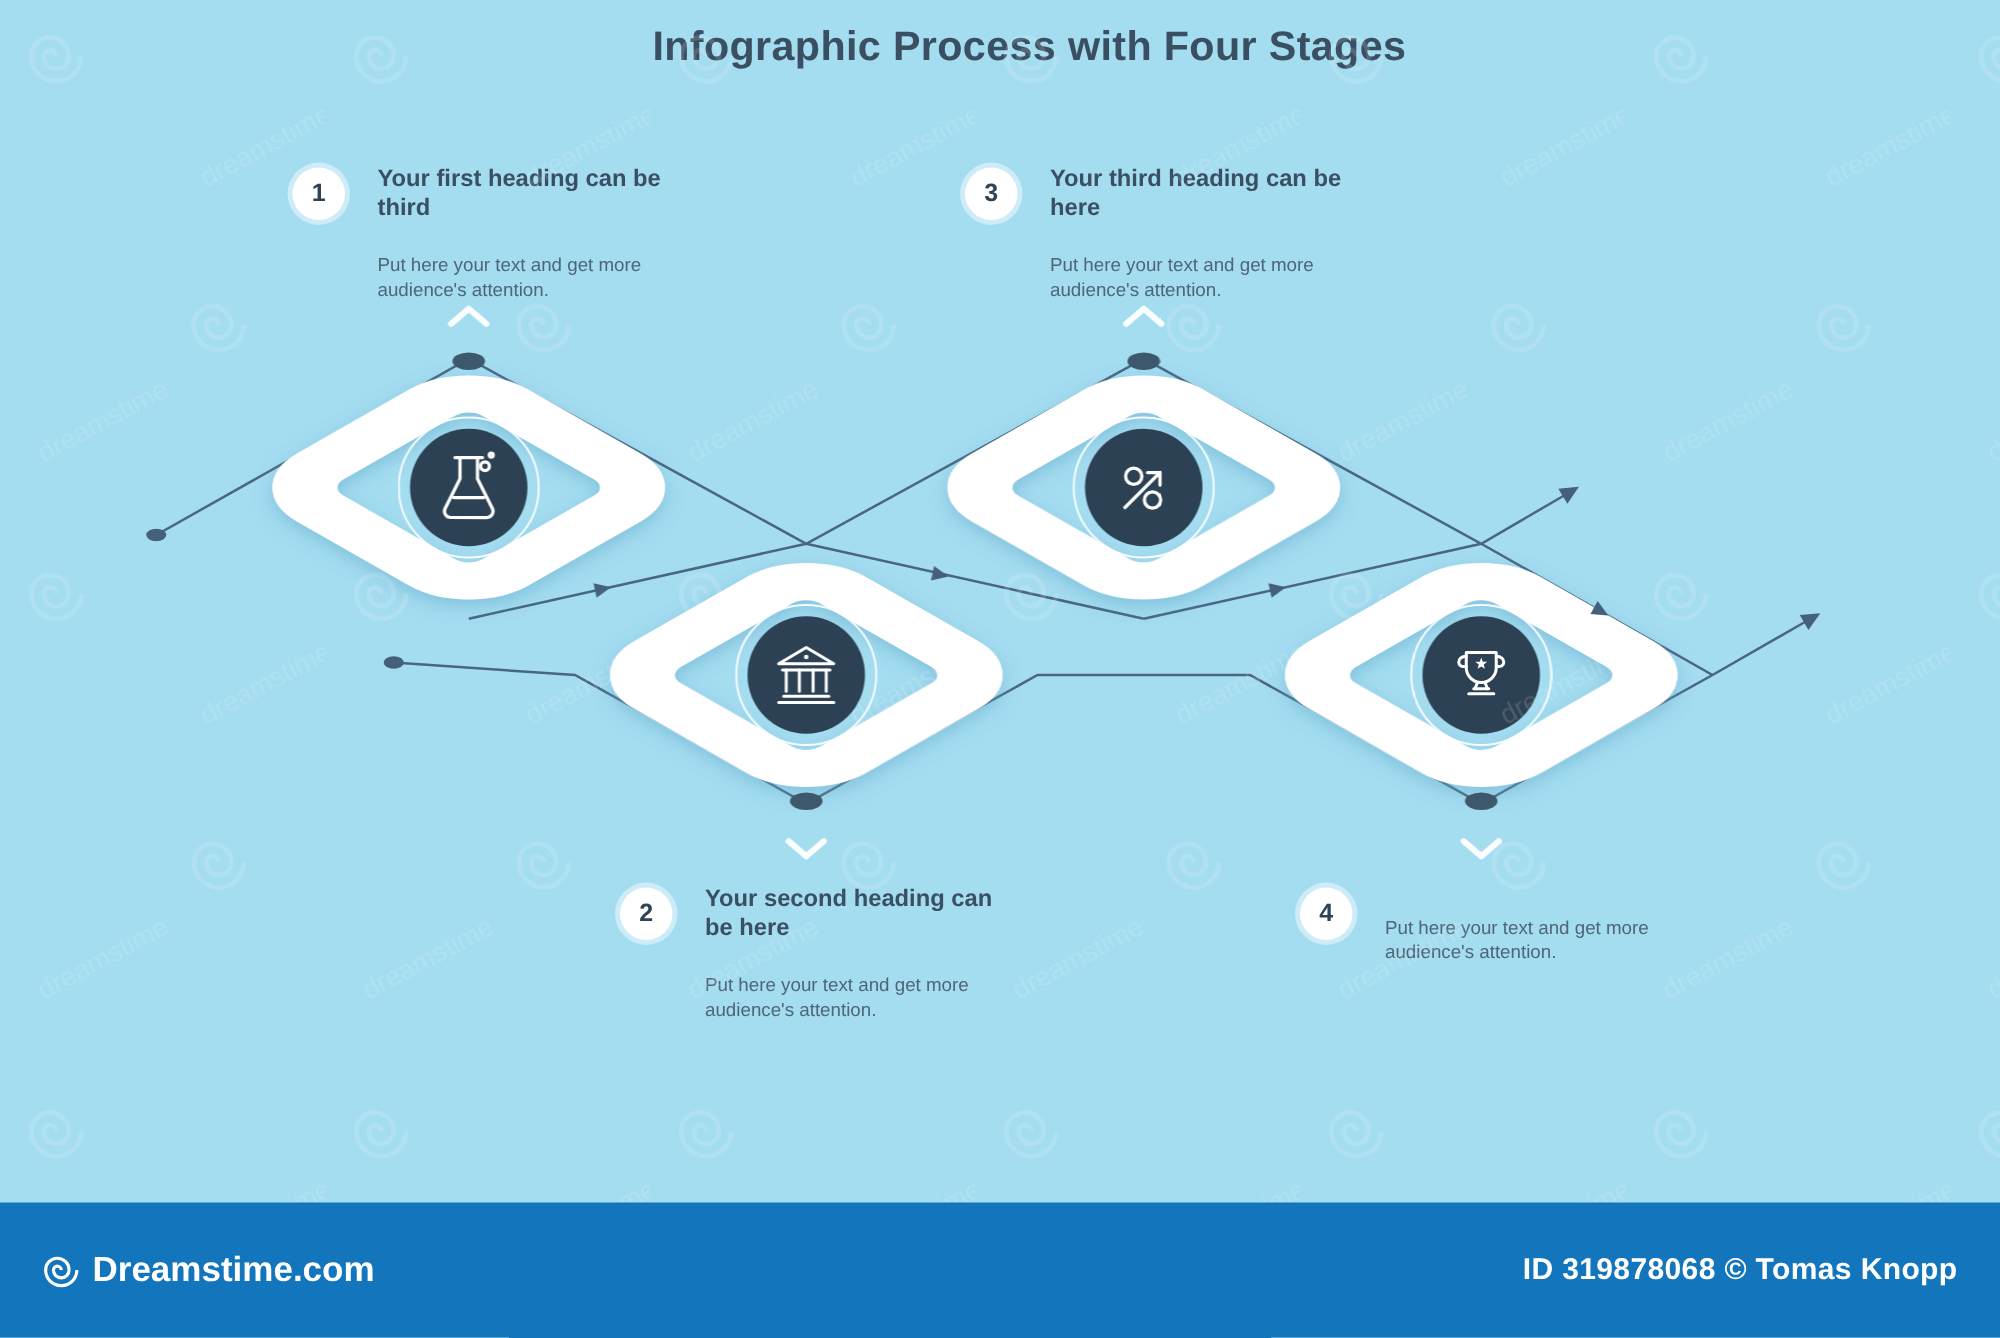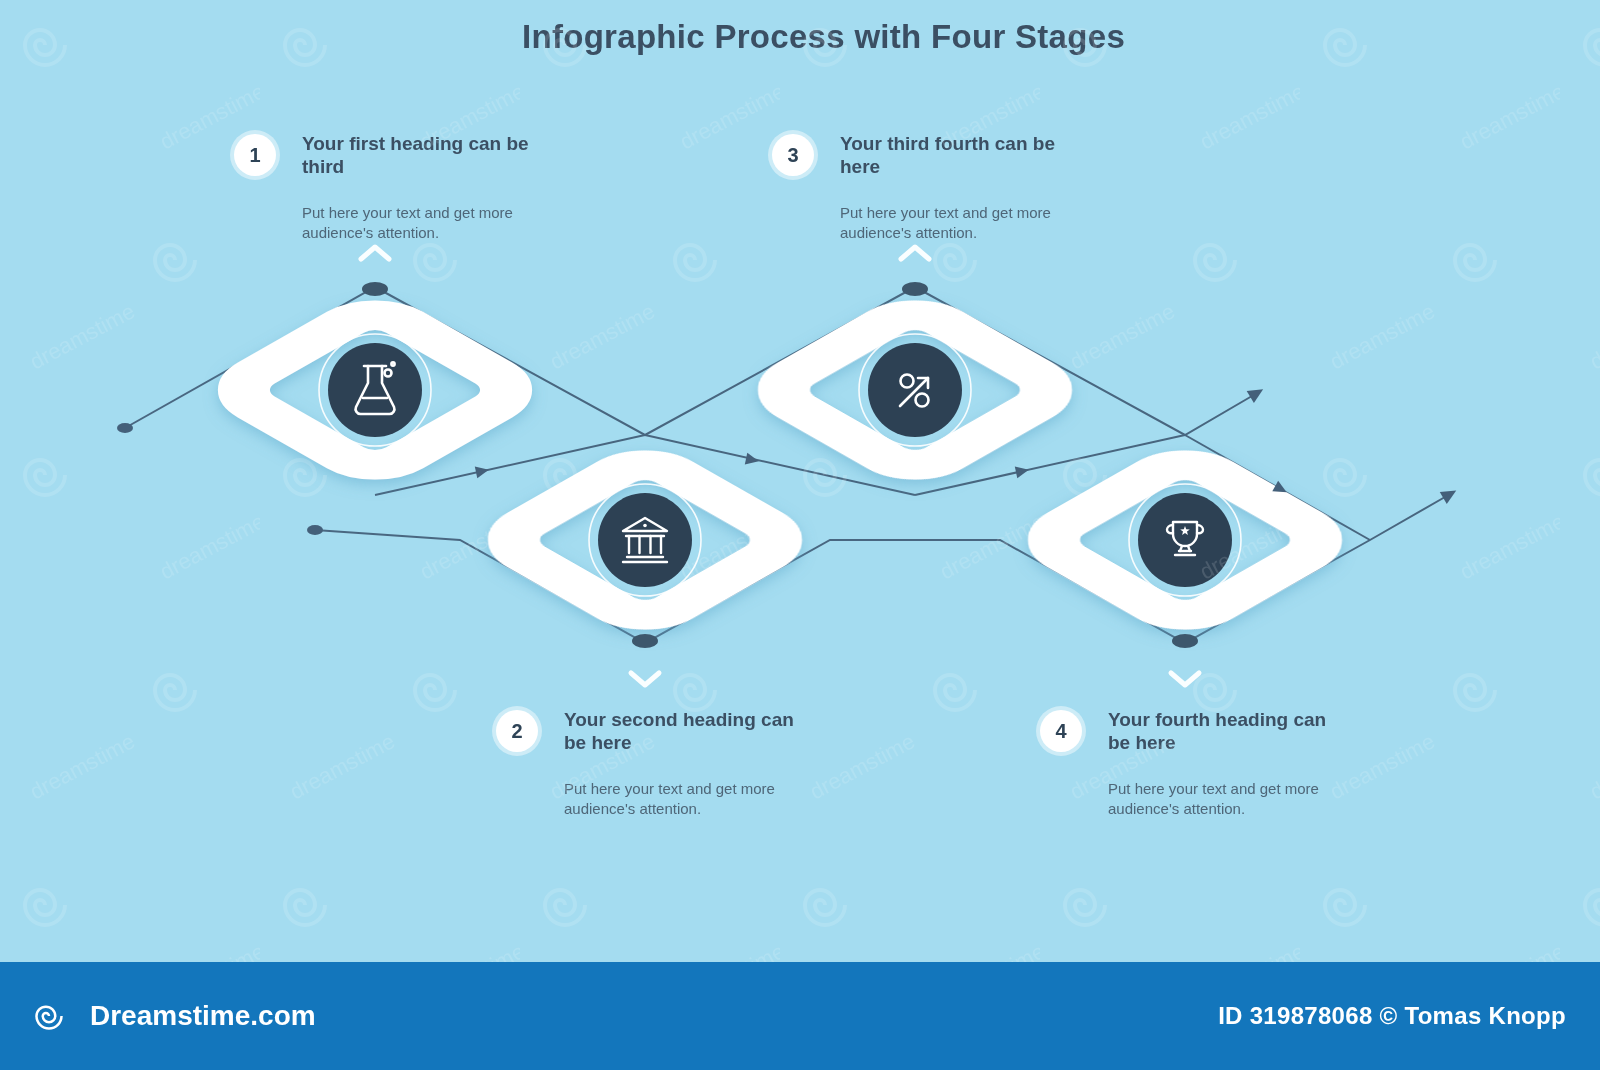--- a/index.html
+++ b/index.html
@@ -24,21 +24,21 @@
     display:flex; align-items:center; justify-content:center;
     margin-top:2px; flex:0 0 auto;
   }
   .stage h3 { width:245px; font-size:19px; line-height:1.22; font-weight:700; color:#3b4f63; margin-bottom:9px; }
   .stage p  { width:250px; font-size:15px; line-height:1.28; color:#4e6678;margin-top:25px; }
   .footer {
     position:absolute; left:0; bottom:0; width:1600px; height:108px;
     background:#1376bc; display:flex; align-items:center;
     justify-content:space-between; padding:0 34px;
   }
-  .brand { color:#fff; font-size:28px; font-weight:700; display:flex; align-items:center; gap:26px; }
+  .brand { color:#fff; font-size:28px; font-weight:700; display:flex; align-items:center; gap:10px; }
   .license { color:#fff; font-size:24px; font-weight:700; letter-spacing:.3px; }
   svg text { font-family:"Liberation Sans", sans-serif; }
 </style>
 </head>
 <body>
 
 <div>
 
   <h1 class="title">Infographic Process with Four Stages</h1>
 
@@ -147,37 +147,36 @@
     <div class="num">1</div>
     <div>
       <h3>Your first heading can be third</h3>
       <p>Put here your text and get more audience's attention.</p>
     </div>
   </div>
 
   <div class="stage" style="left:772px; top:132px;">
     <div class="num">3</div>
     <div>
-      <h3>Your third fourth can be here</h3>
+      <h3>Your third heading can be here</h3>
       <p>Put here your text and get more audience's attention.</p>
     </div>
   </div>
 
   <div class="stage" style="left:496px; top:708px;">
     <div class="num">2</div>
     <div>
       <h3>Your second heading can be here</h3>
       <p>Put here your text and get more audience's attention.</p>
     </div>
   </div>
 
   <div class="stage" style="left:1040px; top:708px;">
     <div class="num">4</div>
     <div>
-      <h3>Your fourth heading can be here</h3>
       <p>Put here your text and get more audience's attention.</p>
     </div>
   </div>
 
   <svg class="watermark" width="1600" height="963" viewBox="0 0 1600 963">
     <defs>
       <pattern id="wm" width="260" height="430" patternUnits="userSpaceOnUse">
         <g stroke="#ffffff" stroke-width="4" fill="none">
           <path d="M20,0 A20,20 0 1 1 -20,0 A15,15 0 1 1 10,0 A10,10 0 1 1 -10,0 A5,5 0 1 1 0,0" transform="translate(45,45)"></path>
           <path d="M20,0 A20,20 0 1 1 -20,0 A15,15 0 1 1 10,0 A10,10 0 1 1 -10,0 A5,5 0 1 1 0,0" transform="translate(175,260)"></path>

